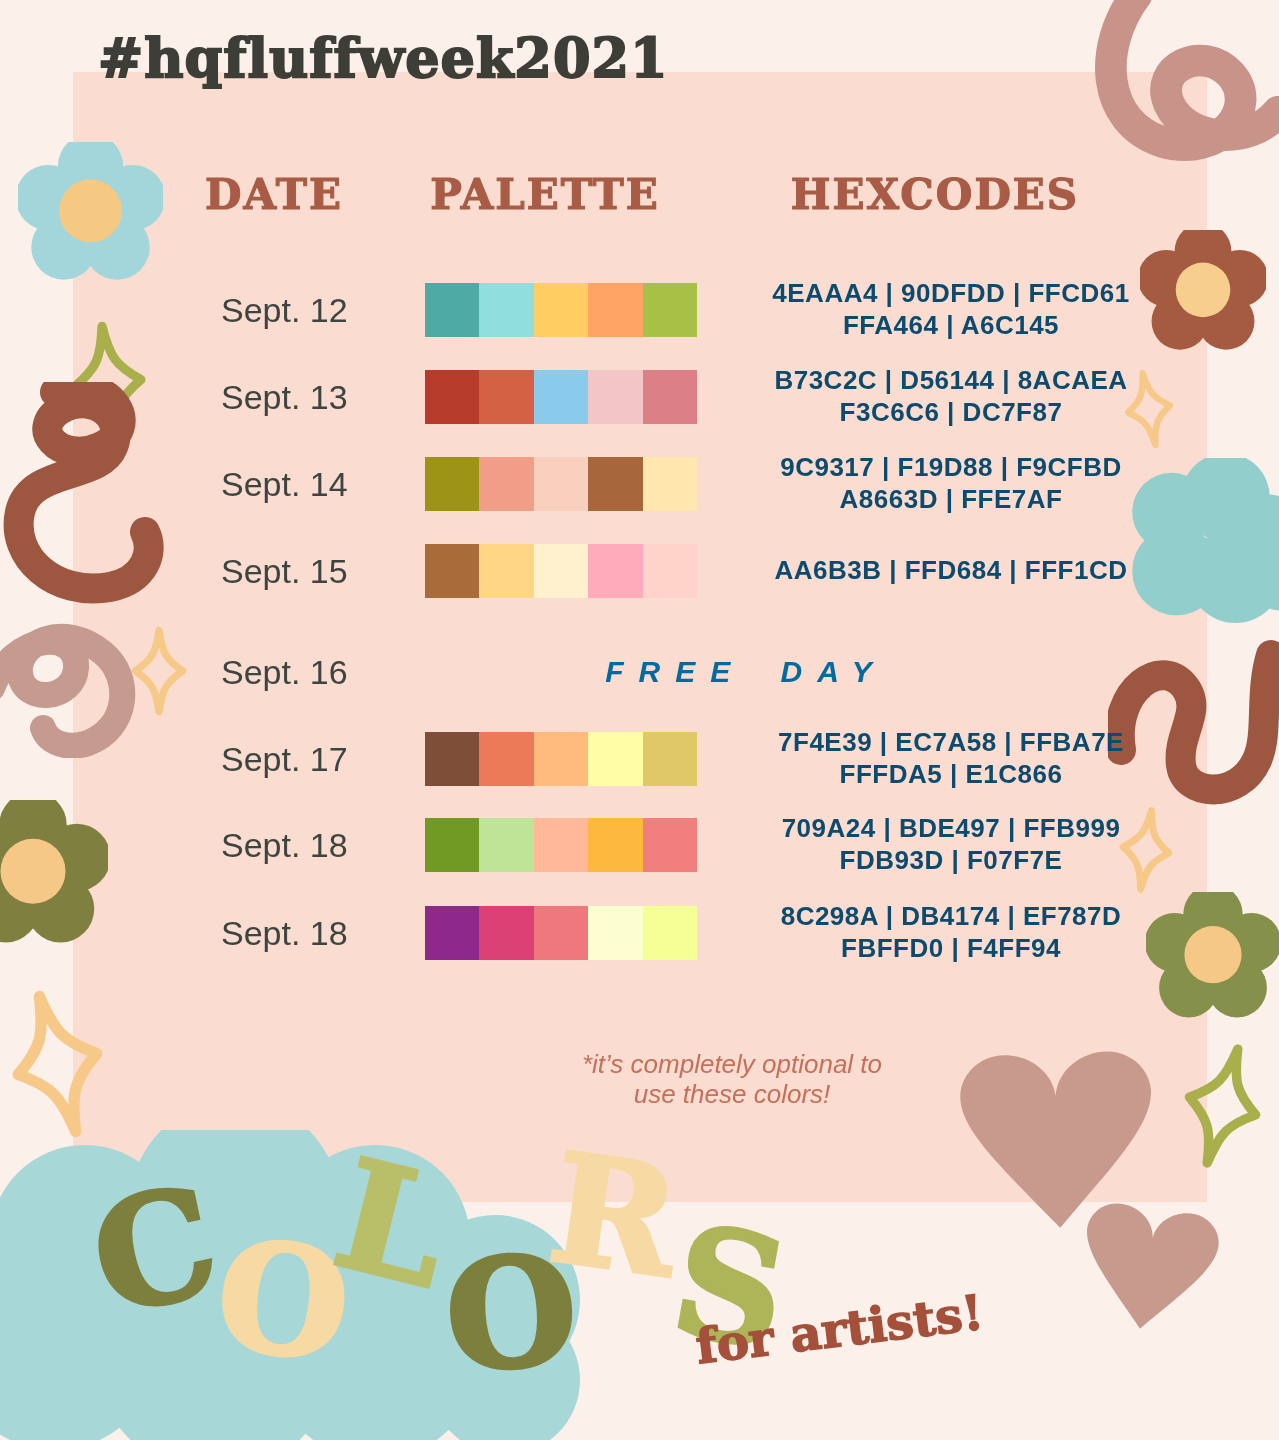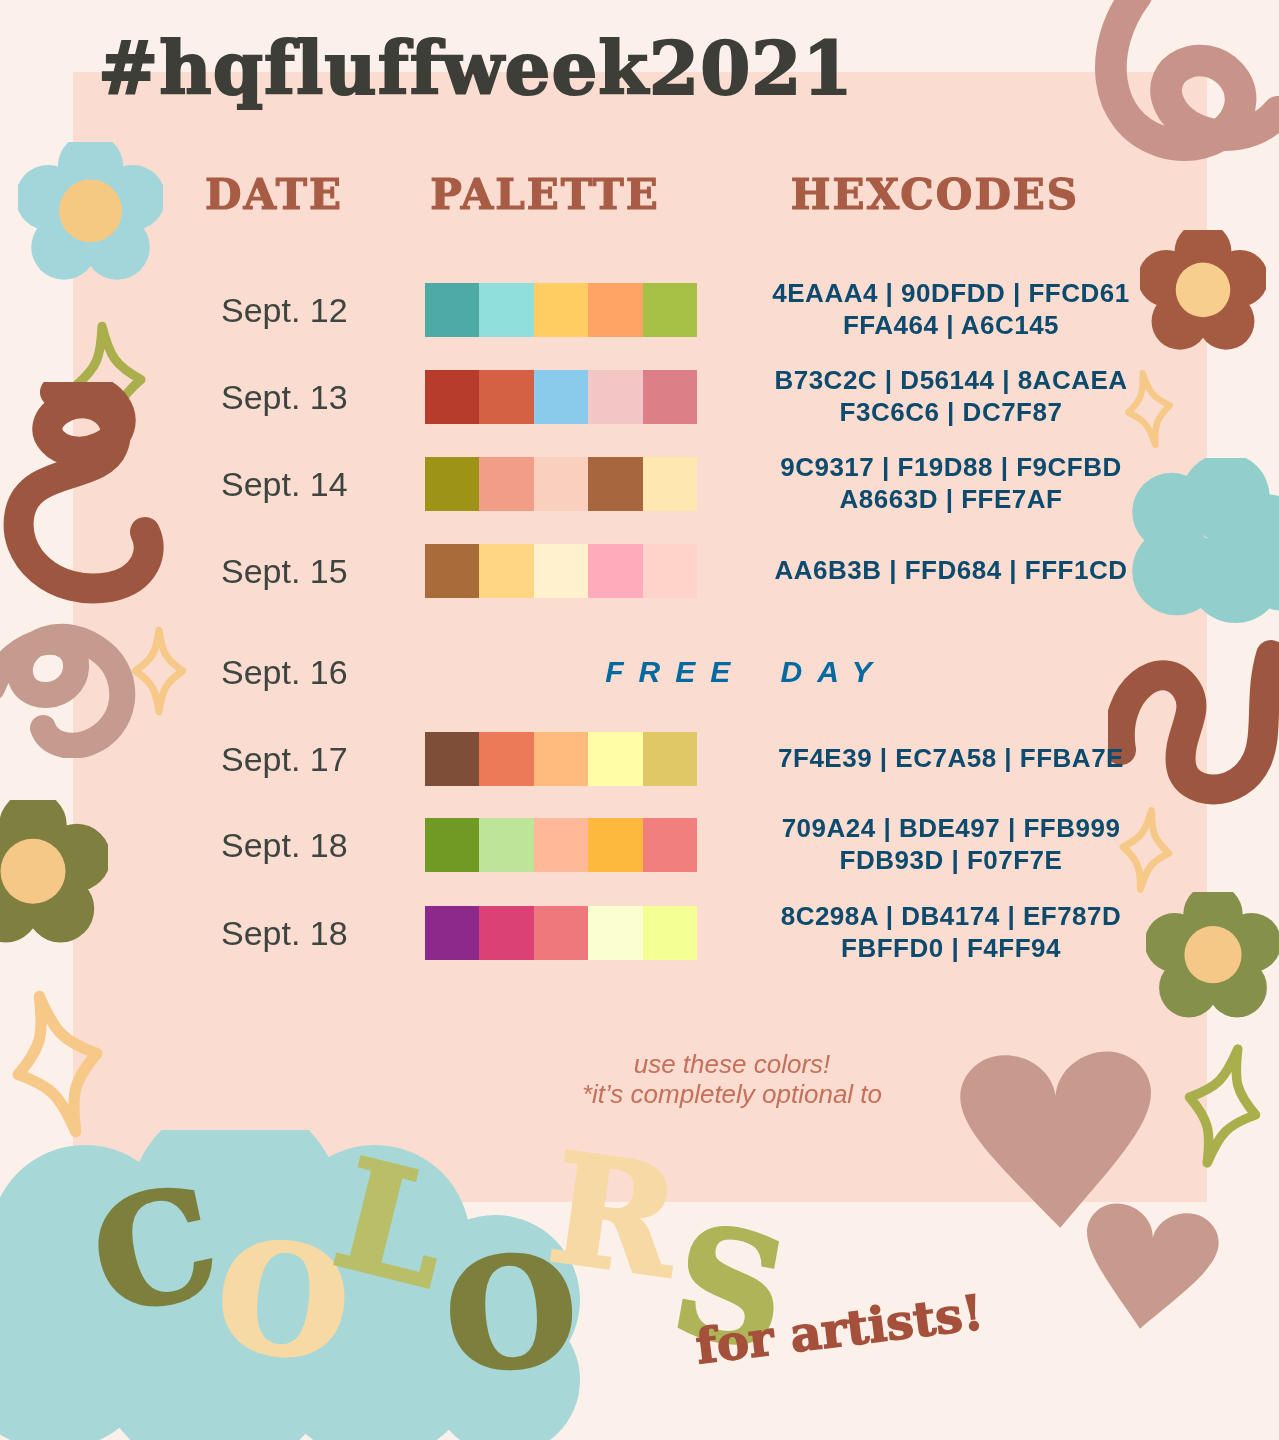--- a/index.html
+++ b/index.html
@@ -1,21 +1,21 @@
 <!DOCTYPE html>
 <html><head>
 <meta charset="utf-8">
 <style>
   html,body{margin:0;padding:0;}
   .canvas{position:relative;width:1279px;height:1440px;overflow:hidden;
           font-family:"Liberation Sans","DejaVu Sans",sans-serif;}
   .card{position:absolute;left:73px;top:72px;width:1134px;height:1130px;}
   .title{position:absolute;left:98px;top:26px;margin:0;
          font-family:"DejaVu Serif","Liberation Serif",serif;font-weight:bold;
-         font-size:72px;letter-spacing:1px;-webkit-text-stroke:2px currentColor;}
+         font-size:54px;letter-spacing:1px;-webkit-text-stroke:2px currentColor;}
   .hdr{position:absolute;top:170px;font-family:"DejaVu Serif","Liberation Serif",serif;
        font-weight:bold;font-size:42px;letter-spacing:2px;-webkit-text-stroke:1.2px currentColor;}
   .hdr-date{left:205px;}
   .hdr-palette{left:409px;width:272px;text-align:center;}
   .hdr-hex{left:735px;width:400px;text-align:center;}
   .row{position:absolute;left:16px;width:100%;height:88px;}
   .date{position:absolute;left:205px;top:50%;transform:translateY(-50%);
         font-size:34px;font-weight:500;color:#3E4540;}
   .strip{position:absolute;left:409px;top:50%;transform:translateY(-50%);
          width:272px;height:54px;display:flex;}
@@ -231,20 +231,21 @@
     <div class="date">Sept. 17</div>
     <div class="strip">
       <span class="sw" style="background: rgb(127, 78, 57);"></span>
         <span class="sw" style="background: rgb(236, 122, 88);"></span>
         <span class="sw" style="background: rgb(255, 186, 126);"></span>
         <span class="sw" style="background: rgb(255, 253, 165);"></span>
         <span class="sw" style="background: rgb(225, 200, 102);"></span>
     </div>
     <div class="hexes">
       <div>7F4E39 | EC7A58 | FFBA7E</div>
+      <div>FFFDA5 | E1C866</div>
     </div>
   </div>
 
   <div class="row" style="top:801px">
     <div class="date">Sept. 18</div>
     <div class="strip">
       <span class="sw" style="background: rgb(112, 154, 36);"></span>
         <span class="sw" style="background: rgb(189, 228, 151);"></span>
         <span class="sw" style="background: rgb(255, 185, 153);"></span>
         <span class="sw" style="background: rgb(253, 185, 61);"></span>
@@ -265,22 +266,22 @@
         <span class="sw" style="background: rgb(251, 255, 208);"></span>
         <span class="sw" style="background: rgb(244, 255, 148);"></span>
     </div>
     <div class="hexes">
       <div>8C298A | DB4174 | EF787D</div>
       <div>FBFFD0 | F4FF94</div>
     </div>
   </div>
 
   <div class="footnote" style="color: rgb(196, 112, 90);">
+    <div>*it’s completely optional to</div>
     <div>use these colors!</div>
-    <div>*it’s completely optional to</div>
   </div>
 
   <div class="letter" style="left: 95px; top: 1175px; transform: rotate(-12deg); color: rgb(125, 127, 60);">C</div>
   <div class="letter" style="left: 218px; top: 1225px; transform: rotate(6deg); color: rgb(247, 217, 164);">O</div>
   <div class="letter" style="left: 340px; top: 1148px; transform: rotate(14deg); color: rgb(185, 191, 104);">L</div>
   <div class="letter" style="left: 446px; top: 1238px; transform: rotate(-4deg); color: rgb(125, 127, 60);">O</div>
   <div class="letter" style="left: 552px; top: 1140px; transform: rotate(8deg); color: rgb(247, 217, 164);">R</div>
   <div class="letter" style="left: 676px; top: 1212px; transform: rotate(10deg); color: rgb(174, 180, 88);">S</div>
 
   <div class="tagline" style="color: rgb(164, 80, 58);">for artists!</div>

